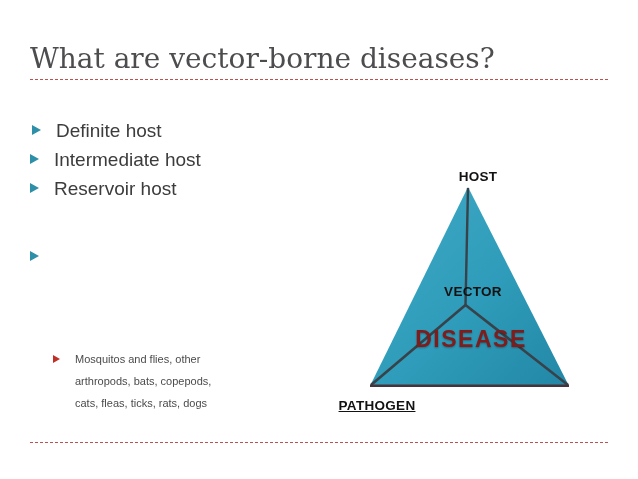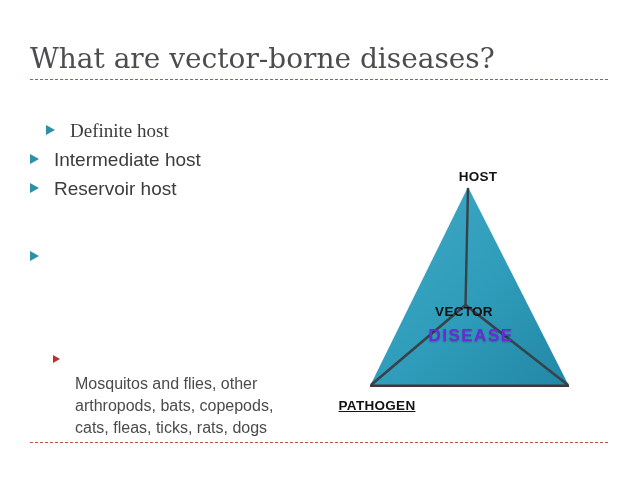--- a/index.html
+++ b/index.html
@@ -71,27 +71,26 @@
     flex: 0 0 auto;
   }
   .b-label {
     font-size: 19px;
     line-height: 27px;
     color: #3c3c3c;
     white-space: pre-line;
   }
   .b-label.multiline { line-height: 26px; }
   .sub-label {
-    font-size: 16px;
+    font-size: 11px;
     line-height: 22px;
     color: #4b4b4b;
     white-space: pre-line;
-    margin-top: 25px;
   }
-  .b1 { left: 46px; top: 117px; font-family: Liberation Serif, serif; }
+  .b1 { left: 32px; top: 117px; }
   .b2 { left: 30px; top: 146px; text-align: right; }
   .b3 { left: 30px; top: 175px; justify-content: space-between; }
   .b4 { left: 30px; top: 243px; }
   .b5 { left: 53px; top: 348px; }
 
   
   .diagram {
     position: absolute;
     left: 330px;
     top: 165px;
@@ -102,31 +101,31 @@
   .dg-label {
     position: absolute;
     transform: translateX(-50%);
     font-weight: bold;
     font-size: 13.5px;
     color: #121212;
     letter-spacing: 0.3px;
     white-space: nowrap;
   }
   .dg-host        { left: 148px; top: 4px;  }
-  .dg-vector      { left: 134px; top: 119px; margin-top: 20px; }
+  .dg-vector      { left: 143px; top: 119px; }
   .dg-pathogen    { left: 47px;  top: 233px; text-decoration: underline; }
   .dg-environment { left: 244px; top: 226px; }
   .dg-disease {
     position: absolute;
     left: 141px;
     top: 161px;
     transform: translateX(-50%);
     font-weight: bold;
-    font-size: 17px;
-    color: #6d28d9;
+    font-size: 23px;
+    color: #7f1d1d;
     letter-spacing: 1.5px;
     white-space: nowrap;
     text-shadow: 0 1px 2px rgba(0,0,0,0.3);
   }
 </style>
 </head>
 <body>
 
 <div class="slide">
 

